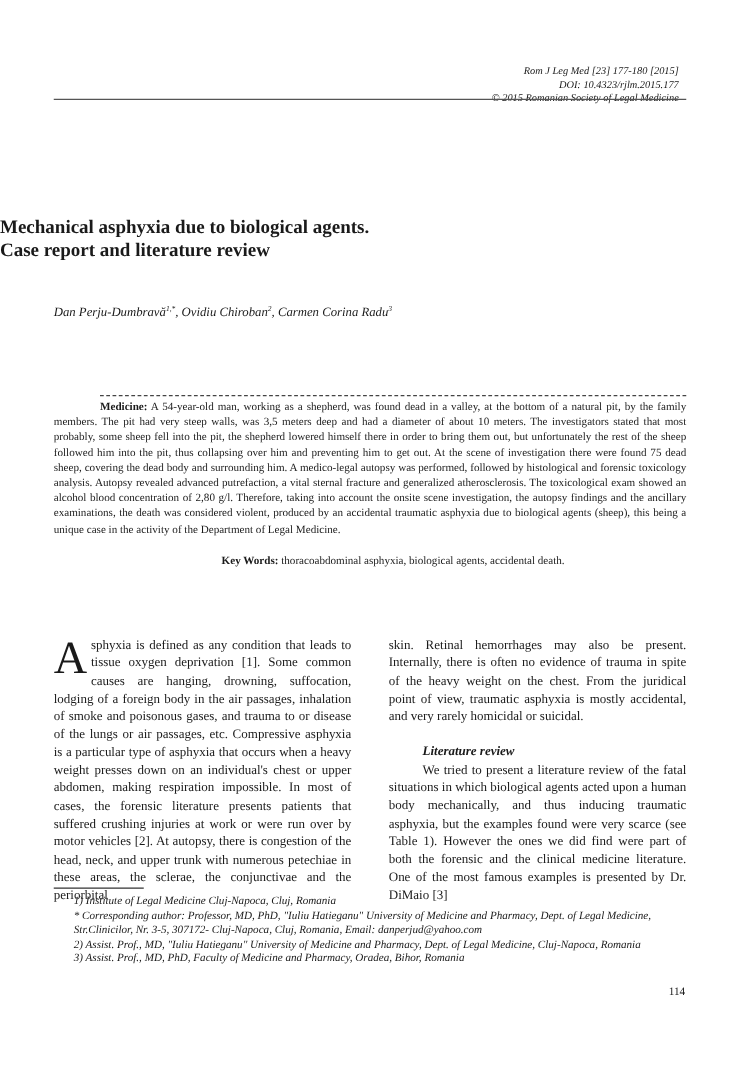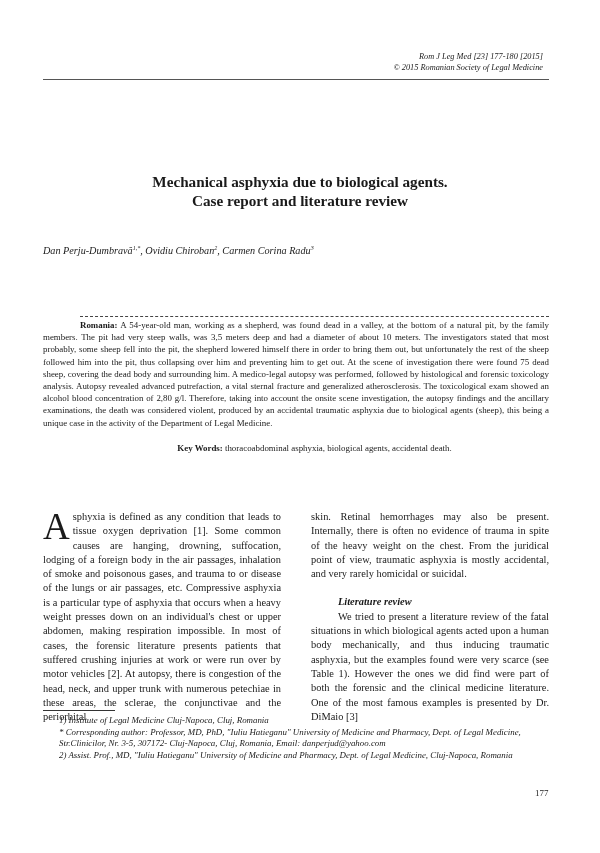--- a/index.html
+++ b/index.html
@@ -5,21 +5,21 @@
     html, body { margin: 0; padding: 0; background: #ffffff; }
     body { width: 600px; height: 853px; position: relative; overflow: hidden;
            font-family: "Liberation Serif", "DejaVu Serif", serif; color: #1a1a1a; }
     .page { position: absolute; left: 0; top: 0; width: 600px; height: 853px; }
 
     .header { position: absolute; left: 43px; top: 51px; width: 500px;
               font-style: italic; font-size: 8.3px; line-height: 11px; text-align: right; }
     .header .line { display: block; white-space: nowrap; }
     .header-rule { position: absolute; left: 43px; top: 79px; width: 506px; height: 1px; background: #555; }
 
-    .title { position: absolute; left: 0; top: 172px; width: 600px; text-align: center;
+    .title { position: absolute; left: 0; top: 172px; width: 600px; 
              font-weight: bold; font-size: 15.2px; line-height: 19px; }
     .title div { display: block; }
 
     .authors { position: absolute; left: 43px; top: 245px; font-style: italic; font-size: 10.2px; white-space: nowrap; }
     .authors sup { font-size: 6px; vertical-align: 4px; }
 
     .abstract-rule { position: absolute; left: 80px; top: 316px; width: 469px; height: 0; border-top: 1px dashed #444; }
     .abstract { position: absolute; left: 43px; top: 319px; width: 506px; font-size: 8.9px; line-height: 12.2px;
                 text-align: justify; text-indent: 37px; }
     .abstract b { font-weight: bold; }
@@ -38,38 +38,39 @@
 
     .page-number { position: absolute; left: 535px; top: 788px; font-size: 9px; }
   </style>
 </head>
 <body>
 
 <div class="page">
 
   <div class="header">
     <span class="line">Rom J Leg Med [23] 177-180 [2015]</span>
+    <span class="line">DOI: 10.4323/rjlm.2015.177</span>
     <span class="line">© 2015 Romanian Society of Legal Medicine</span>
   </div>
   <div class="header-rule"></div>
 
   <div class="title">
     <div>Mechanical asphyxia due to biological agents.</div>
     <div>Case report and literature review</div>
   </div>
 
   <div class="authors">
     <span>Dan Perju-Dumbravă</span><sup>1,*</sup>, 
     <span>Ovidiu Chiroban</span><sup>2</sup>, 
     <span>Carmen Corina Radu</span><sup>3</sup>
   </div>
 
   <div class="abstract-rule"></div>
   <div class="abstract">
-    <b>Romania:</b>
+    <b>Medicine:</b>
     <span>A 54-year-old man, working as a shepherd, was found dead in a valley, at the bottom of a natural pit, by the family members. The pit had very steep walls, was 3,5 meters deep and had a diameter of about 10 meters. The investigators stated that most probably, some sheep fell into the pit, the shepherd lowered himself there in order to bring them out, but unfortunately the rest of the sheep followed him into the pit, thus collapsing over him and preventing him to get out. At the scene of investigation there were found 75 dead sheep, covering the dead body and surrounding him. A medico-legal autopsy was performed, followed by histological and forensic toxicology analysis. Autopsy revealed advanced putrefaction, a vital sternal fracture and generalized atherosclerosis. The toxicological exam showed an alcohol blood concentration of 2,80 g/l. Therefore, taking into account the onsite scene investigation, the autopsy findings and the ancillary examinations, the death was considered violent, produced by an accidental traumatic asphyxia due to biological agents (sheep), this being a unique case in the activity of the Department of Legal Medicine.</span>
   </div>
   <div class="keywords">
     <b>Key Words:</b>
     <span>thoracoabdominal asphyxia, biological agents, accidental death.</span>
   </div>
 
   <div class="col col-left">
     <span class="dropcap">A</span><span>sphyxia is defined as any condition that leads to tissue oxygen deprivation [1]. Some common causes are hanging, drowning, suffocation, lodging of a foreign body in the air passages, inhalation of smoke and poisonous gases, and trauma to or disease of the lungs or air passages, etc. Compressive asphyxia is a particular type of asphyxia that occurs when a heavy weight presses down on an individual's chest or upper abdomen, making respiration impossible. In most of cases, the forensic literature presents patients that suffered crushing injuries at work or were run over by motor vehicles [2]. At autopsy, there is congestion of the head, neck, and upper trunk with numerous petechiae in these areas, the sclerae, the conjunctivae and the periorbital</span>
   </div>
@@ -78,16 +79,17 @@
     <div>skin. Retinal hemorrhages may also be present. Internally, there is often no evidence of trauma in spite of the heavy weight on the chest. From the juridical point of view, traumatic asphyxia is mostly accidental, and very rarely homicidal or suicidal.</div>
     <div class="subhead">Literature review</div>
     <div class="indent">We tried to present a literature review of the fatal situations in which biological agents acted upon a human body mechanically, and thus inducing traumatic asphyxia, but the examples found were very scarce (see Table 1). However the ones we did find were part of both the forensic and the clinical medicine literature. One of the most famous examples is presented by Dr. DiMaio [3]</div>
   </div>
 
   <div class="fn-rule"></div>
   <div class="footnotes">
     <div>1) Institute of Legal Medicine Cluj-Napoca, Cluj, Romania</div>
     <div>* Corresponding author: Professor, MD, PhD, "Iuliu Hatieganu" University of Medicine and Pharmacy, Dept. of Legal Medicine, Str.Clinicilor, Nr. 3-5, 307172- Cluj-Napoca, Cluj, Romania, Email: danperjud@yahoo.com</div>
     <div>2) Assist. Prof., MD, "Iuliu Hatieganu" University of Medicine and Pharmacy, Dept. of Legal Medicine, Cluj-Napoca, Romania</div>
+    <div>3) Assist. Prof., MD, PhD, Faculty of Medicine and Pharmacy, Oradea, Bihor, Romania</div>
   </div>
 
-  <div class="page-number">177</div>
+  <div class="page-number">114</div>
 </div>
 
 </body></html>

